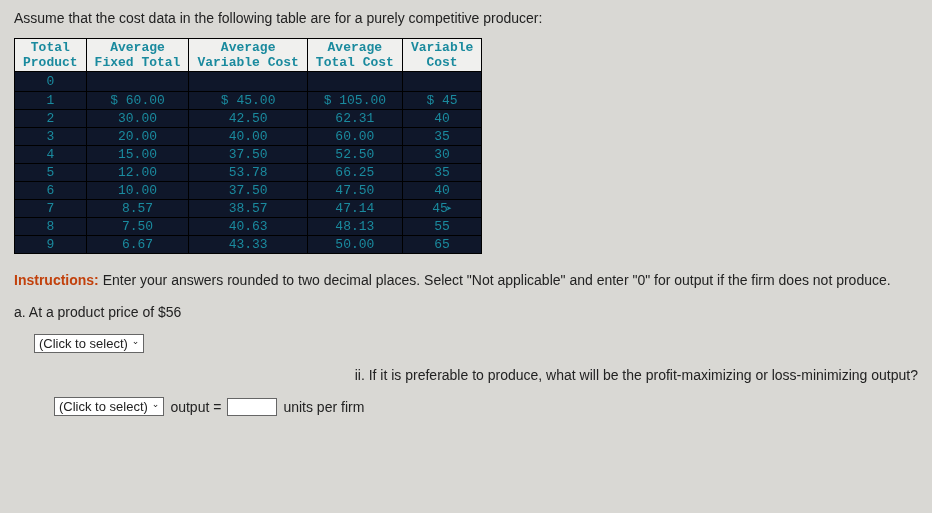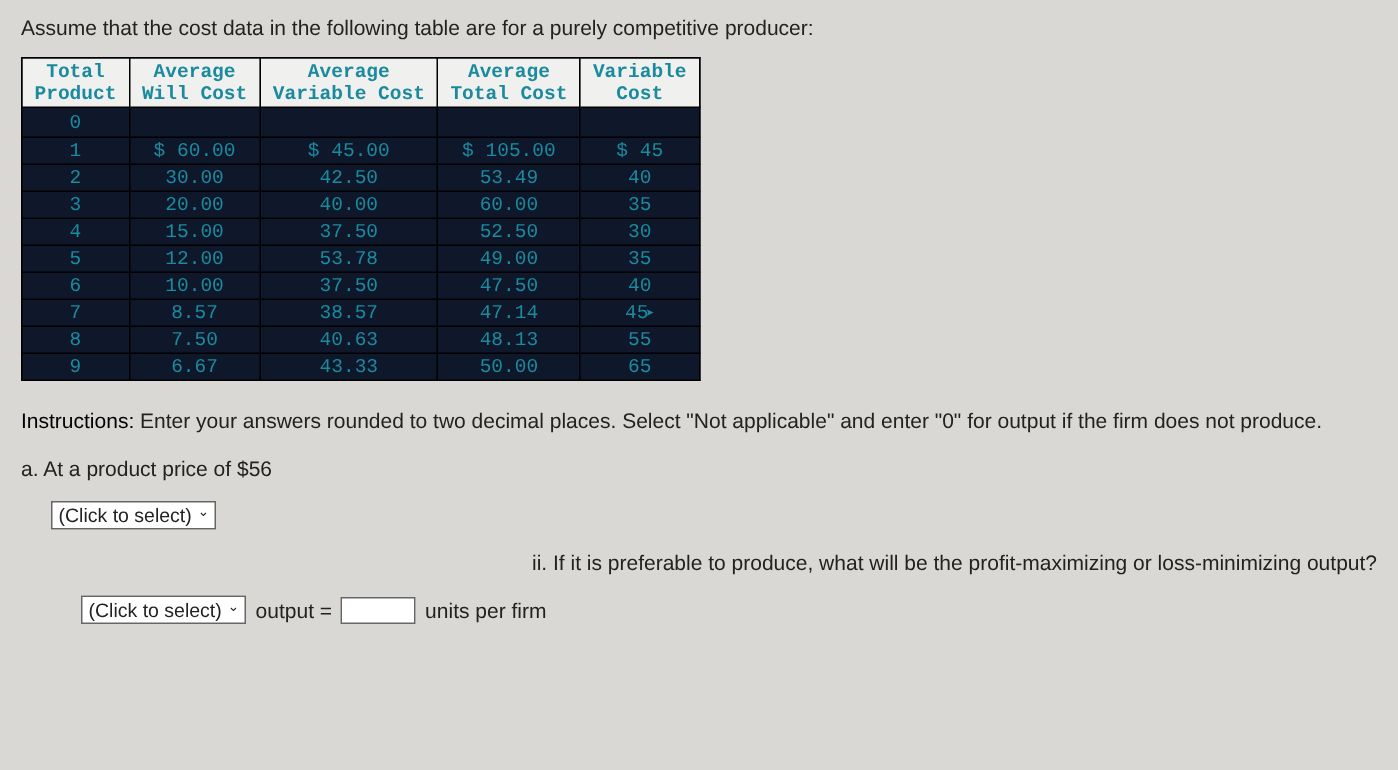--- a/index.html
+++ b/index.html
@@ -25,21 +25,21 @@
       font-family: "Courier New", monospace;
       font-size: 13px;
     }
     th {
       background: #f0f0ee;
       color: #1a8a9e;
       font-weight: bold;
     }
     td { color: #1a8a9e; }
     .instructions { margin-bottom: 16px; }
-    .instructions b { color: #000000; font-weight: normal; }
+    .instructions b { color: #c2410c; font-weight: bold; }
     .qa { margin-bottom: 14px; }
     .qi { margin-left: 20px; margin-bottom: 14px; }
     .qii { margin-left: 20px; margin-bottom: 14px; text-align: right; }
     .ansrow { margin-left: 40px; display: flex; align-items: center; gap: 6px; }
     .selectbox {
       border: 1px solid #666;
       background: #fff;
       padding: 1px 4px;
       font-size: 13px;
       display: inline-flex;
@@ -65,21 +65,21 @@
   </style>
 </head>
 <body>
 
 <div class="intro">Assume that the cost data in the following table are for a purely competitive producer:</div>
 
 <table>
   <thead>
     <tr>
       <th><span>Total</span><br><span>Product</span></th>
-      <th><span>Average</span><br><span>Will Cost</span></th>
+      <th><span>Average</span><br><span>Fixed Total</span></th>
       <th><span>Average</span><br><span>Variable Cost</span></th>
       <th><span>Average</span><br><span>Total Cost</span></th>
       <th><span>Variable</span><br><span>Cost</span></th>
     </tr>
   </thead>
   <tbody>
     <tr class="spaced-row">
       <td>0</td>
         <td></td>
         <td></td>
@@ -90,42 +90,42 @@
       <td>1</td>
         <td>$ 60.00</td>
         <td>$ 45.00</td>
         <td>$ 105.00</td>
         <td>$ 45</td>
     </tr>
     <tr>
       <td>2</td>
         <td>30.00</td>
         <td>42.50</td>
-        <td>53.49</td>
+        <td>62.31</td>
         <td>40</td>
     </tr>
     <tr>
       <td>3</td>
         <td>20.00</td>
         <td>40.00</td>
         <td>60.00</td>
         <td>35</td>
     </tr>
     <tr>
       <td>4</td>
         <td>15.00</td>
         <td>37.50</td>
         <td>52.50</td>
         <td>30</td>
     </tr>
     <tr>
       <td>5</td>
         <td>12.00</td>
         <td>53.78</td>
-        <td>49.00</td>
+        <td>66.25</td>
         <td>35</td>
     </tr>
     <tr>
       <td>6</td>
         <td>10.00</td>
         <td>37.50</td>
         <td>47.50</td>
         <td>40</td>
     </tr>
     <tr>

